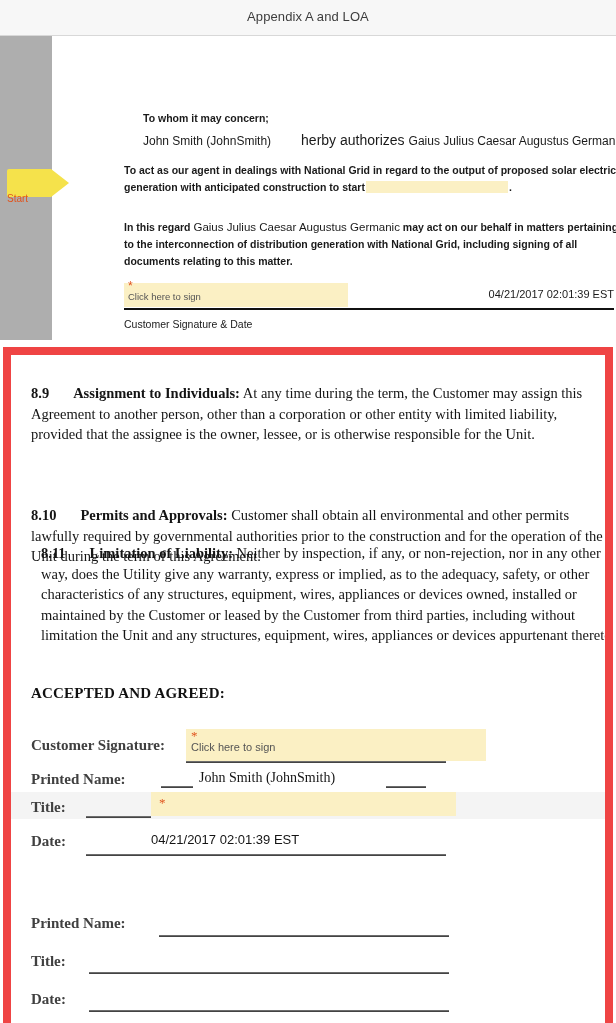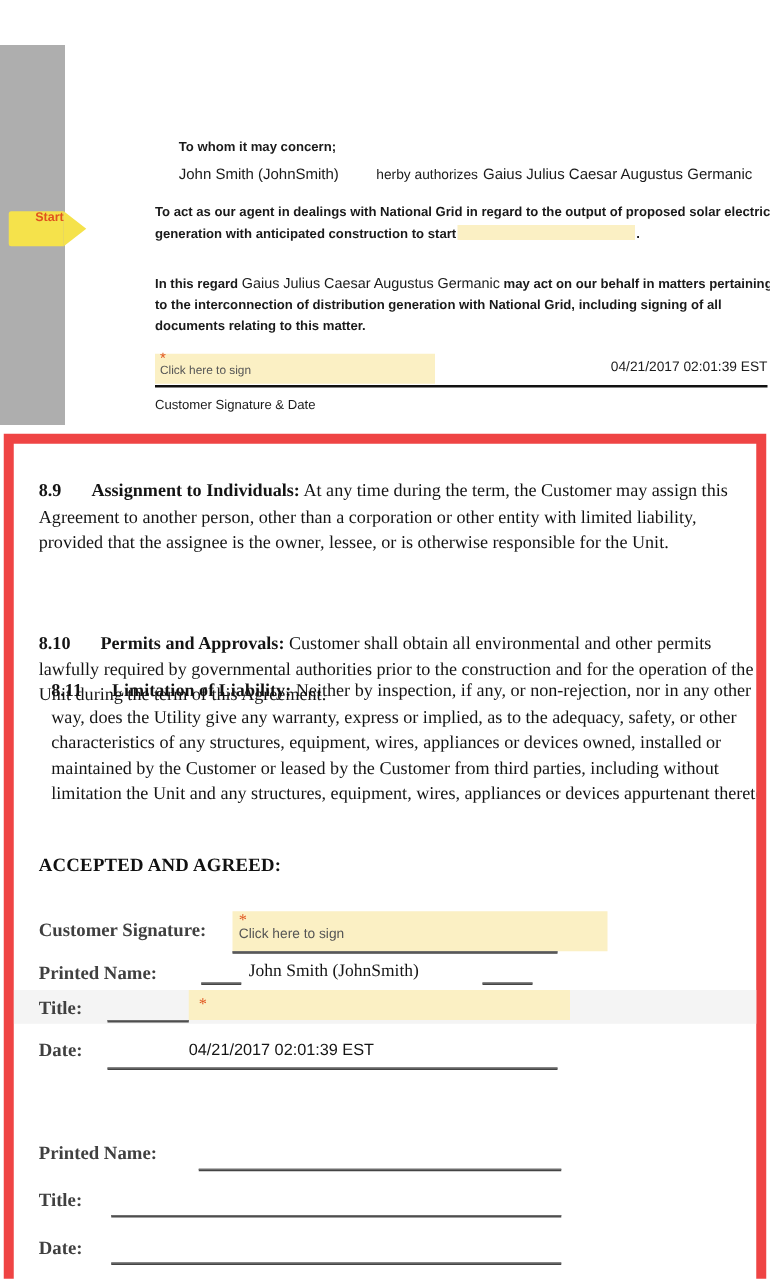--- a/index.html
+++ b/index.html
@@ -80,25 +80,25 @@
   #start-tag .tag-point {
     position: absolute;
     left: 44px; top: 0;
     width: 0; height: 0;
     border-top: 14px solid transparent;
     border-bottom: 14px solid transparent;
     border-left: 18px solid #f5e24b;
   }
   #start-tag .tag-label {
     position: absolute;
-    left: 0; top: 0;
+    left: 0; top: 24px;
     width: 44px;
-    text-align: right;
+    text-align: left;
     font-size: 10px;
-    font-weight: bold;
+    font-weight: normal;
     color: #e0541e;
   }
 
   .tdoc-text {
     position: absolute;
     font-family: "Liberation Sans", sans-serif;
     color: #1a1a1a;
     white-space: nowrap;
     margin-left: 19px;
   }
@@ -106,21 +106,21 @@
   #t-towhom {
     left: 124px; top: 112px;
     font-size: 10.5px;
     font-weight: bold;
   }
   #t-line2 {
     left: 124px; top: 132px;
     font-size: 12px;
   }
   #t-line2 .nm { font-size: 12px; }
-  #t-line2 .mid { font-size: 11px; margin-left: 30px; }
+  #t-line2 .mid { font-size: 14px; margin-left: 30px; }
   #t-line2 .agent { font-size: 12px; margin-left: 4px; }
 
   #t-para1 {
     position: absolute;
     left: 124px; top: 162px;
     width: 500px;
     font-size: 10.5px;
     font-weight: bold;
     line-height: 17px;
     color: #1a1a1a;
@@ -297,20 +297,23 @@
   #row-utility-signature  { top: 518px; }
   #row-utility-printed    { top: 556px; }
   #row-utility-title      { top: 594px; }
   #row-utility-date       { top: 632px; }
 </style>
 </head>
 <body>
 
 <div id="top-panel">
 
+  <div id="viewer-header">
+    <div id="viewer-title">Appendix A and LOA</div>
+  </div>
 
   <div id="left-gutter"></div>
 
   <div id="doc-page-top"></div>
 
   <div id="start-tag">
     <div class="tag-body"></div>
     <div class="tag-point"></div>
     <div class="tag-label">Start</div>
   </div>

